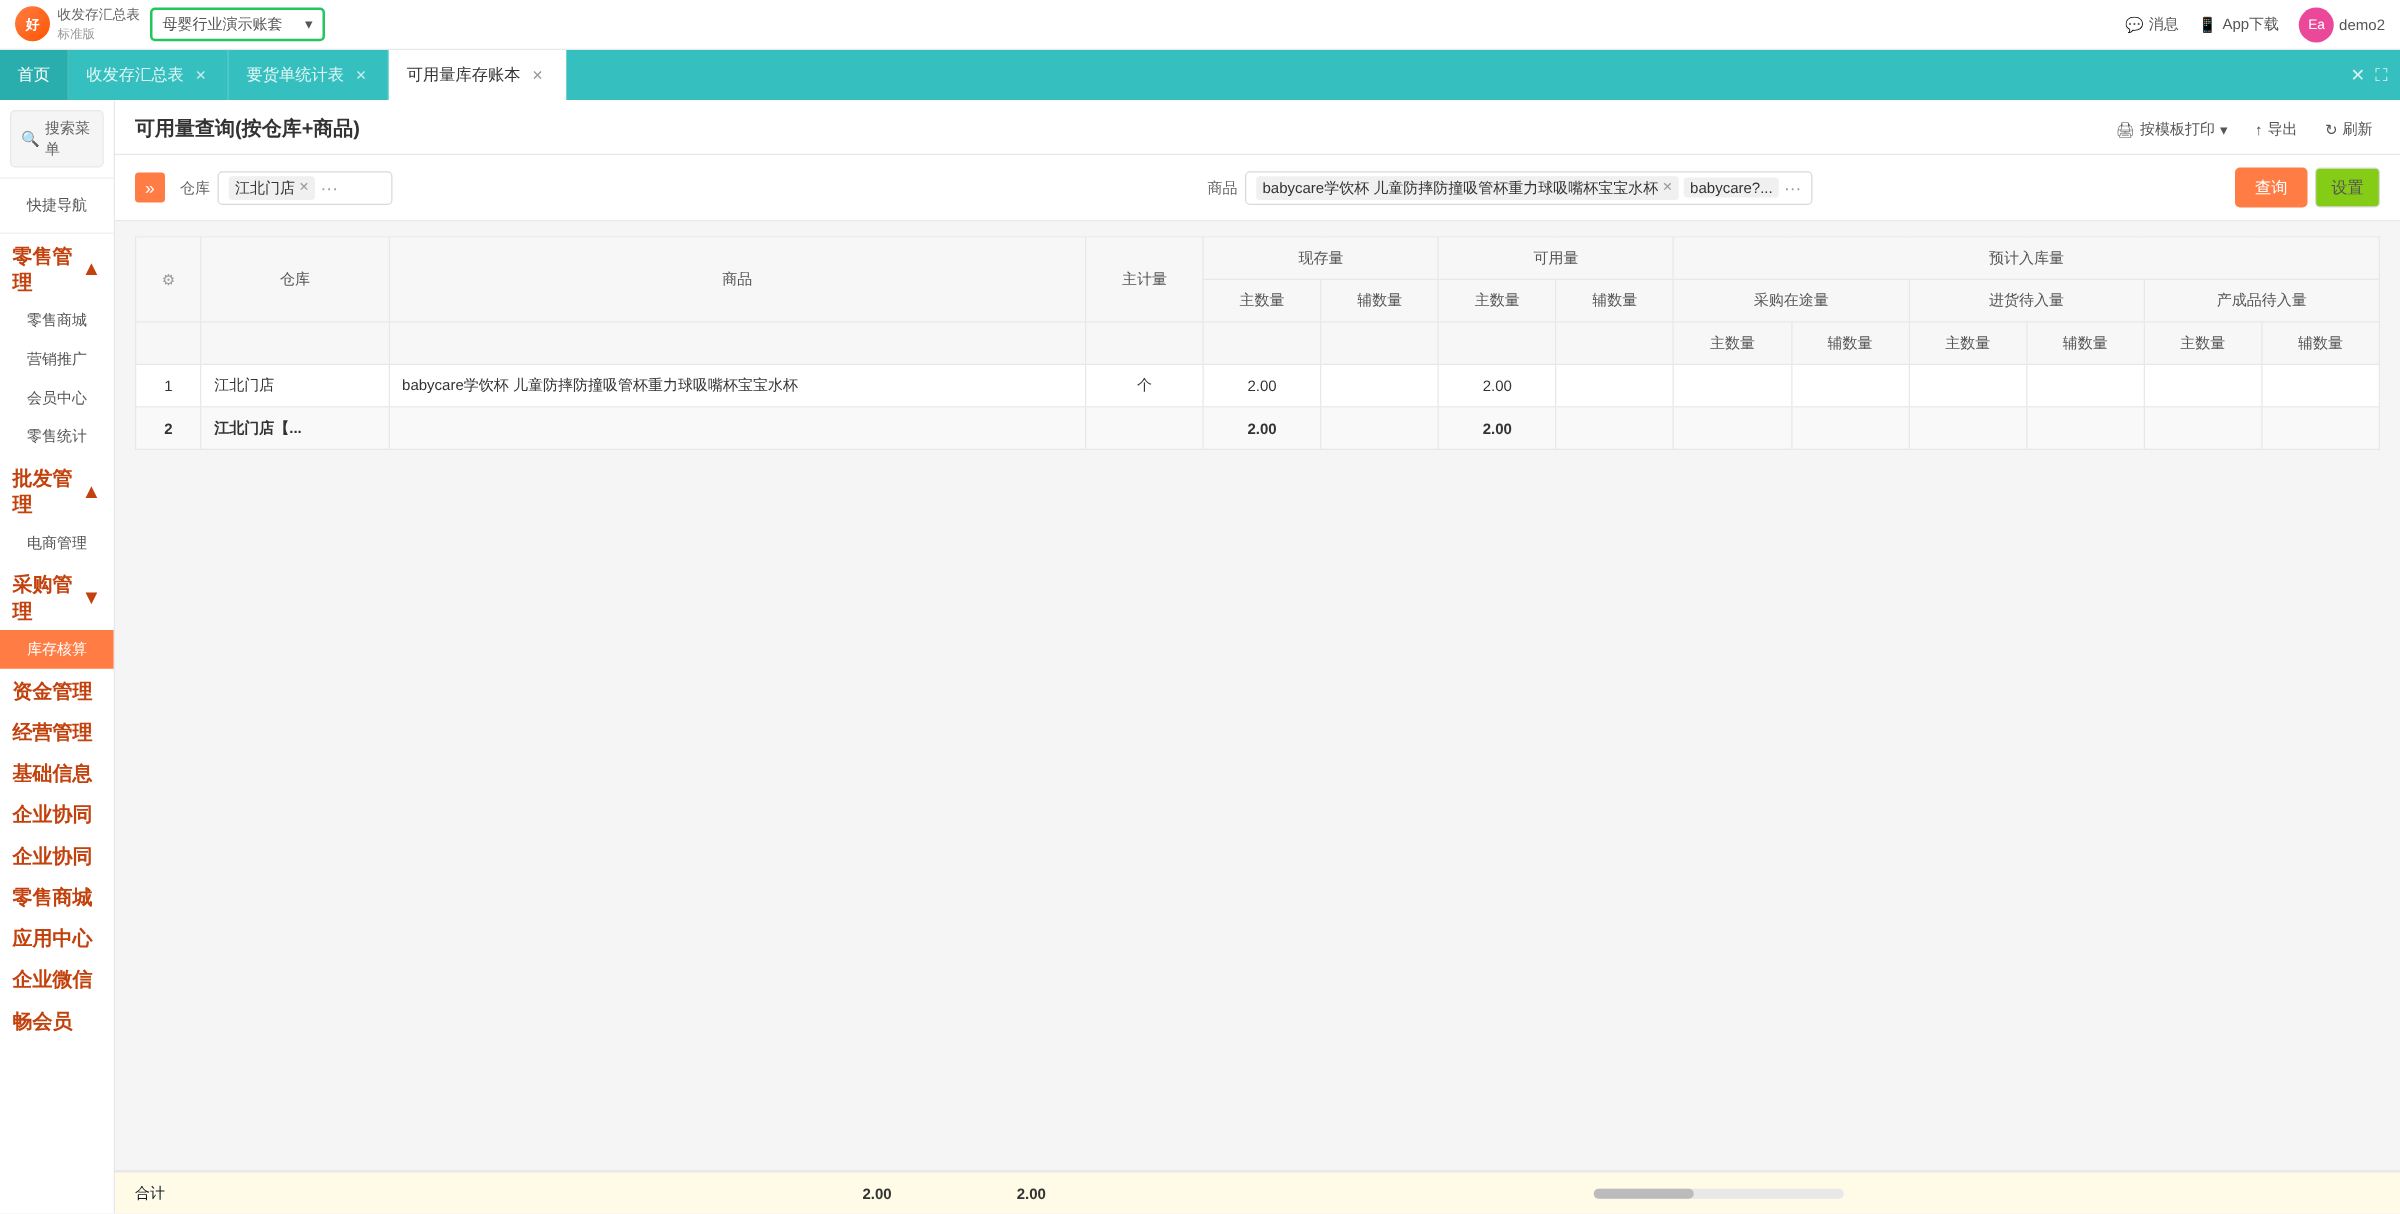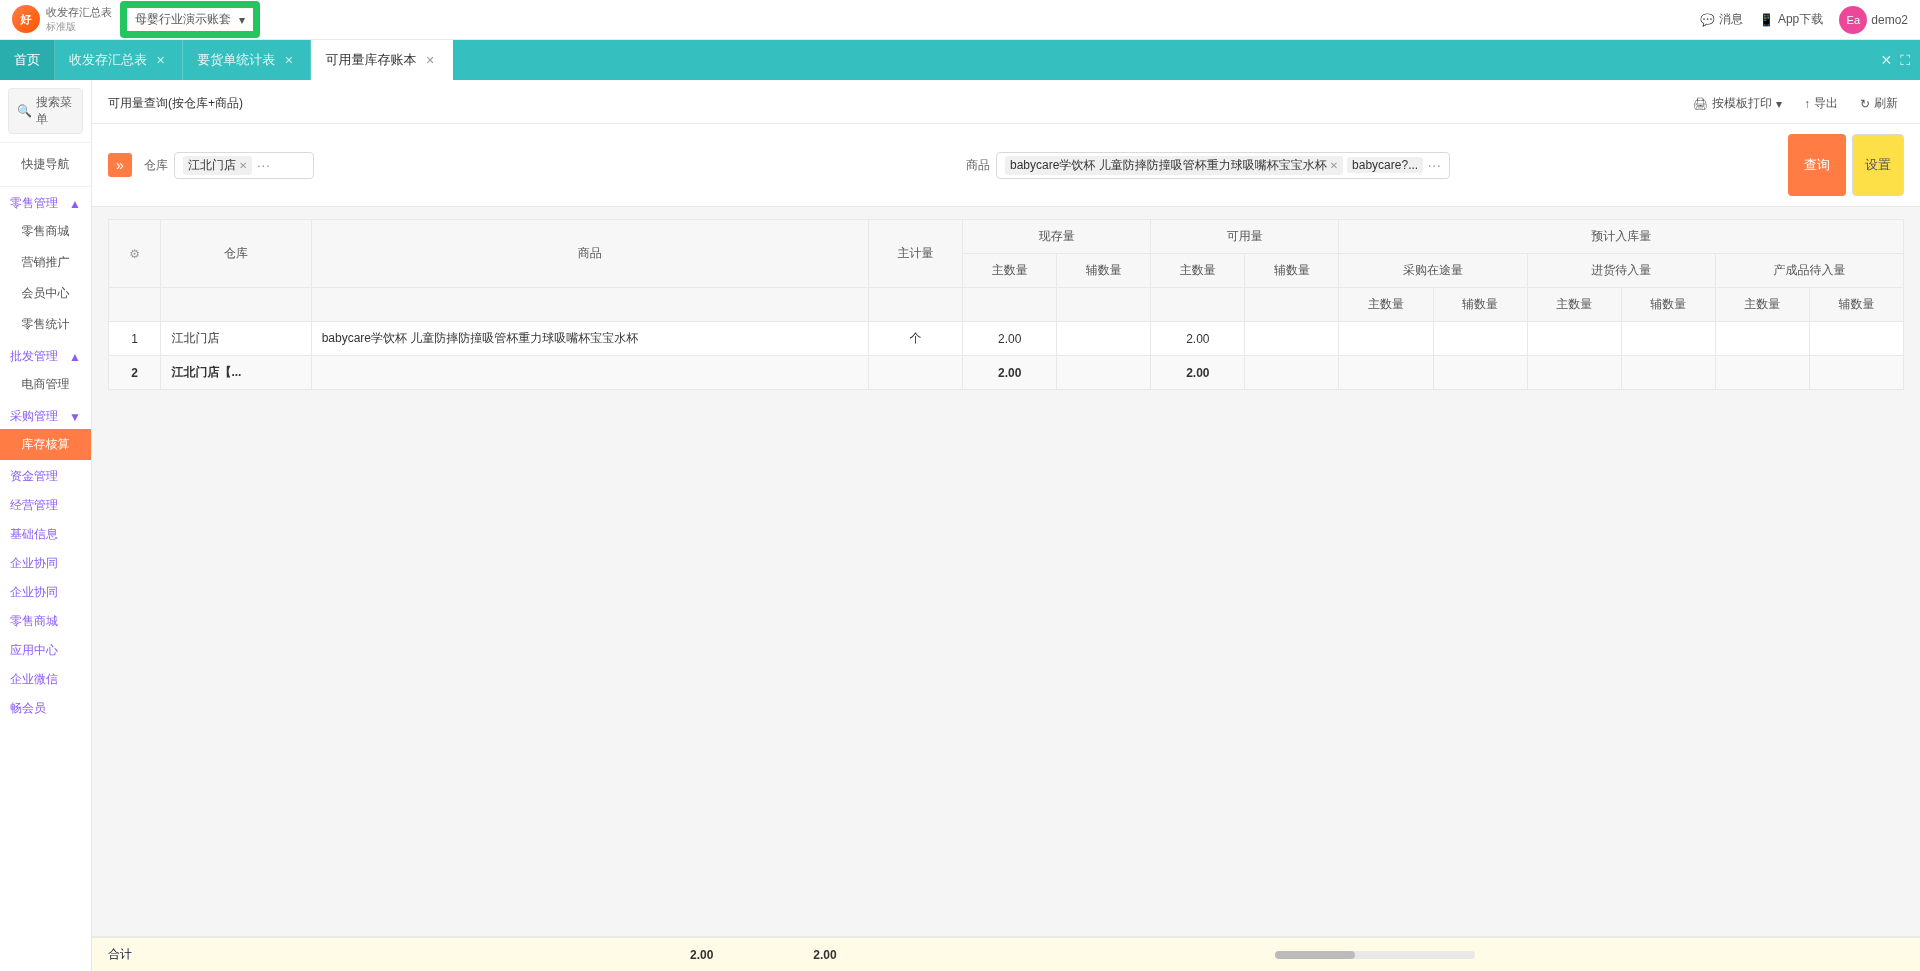--- a/index.html
+++ b/index.html
@@ -16,21 +16,21 @@
       justify-content: space-between;
       flex-shrink: 0;
     }
     .top-bar-left { display: flex; align-items: center; gap: 8px; }
     .logo-area { display: flex; align-items: center; gap: 6px; }
     .logo-icon { width: 28px; height: 28px; background: linear-gradient(135deg, #ff7d45, #ff5500); border-radius: 50%; display: flex; align-items: center; justify-content: center; color: white; font-size: 11px; font-weight: bold; }
     .logo-text { font-size: 11px; color: #666; line-height: 1.3; }
     .logo-sub { font-size: 10px; color: #999; }
     .industry-selector {
       display: flex; align-items: center; gap: 4px;
-      border: 7px solid #22c55e; border-radius: 4px; padding: 3px 8px;
+      border: 2px solid #22c55e; border-radius: 4px; padding: 3px 8px;
       cursor: pointer; background: #fff; font-size: 12px; color: #555;
       min-width: 140px;
     }
     .top-bar-right { display: flex; align-items: center; gap: 16px; }
     .top-bar-action { display: flex; align-items: center; gap: 4px; cursor: pointer; color: #555; font-size: 12px; }
     .avatar { width: 28px; height: 28px; border-radius: 50%; background: #ec4899; display: flex; align-items: center; justify-content: center; color: white; font-size: 11px; }
 
     
     .tab-bar {
       height: 40px;
@@ -80,21 +80,21 @@
     }
     .sidebar-nav-item {
       padding: 7px 8px; font-size: 12px; color: #555; cursor: pointer;
       text-align: center;
     }
     .sidebar-section {
       display: flex; flex-direction: column;
     }
     .sidebar-group-header {
       display: flex; align-items: center; justify-content: space-between;
-      padding: 8px 10px 4px; font-size: 12px; color: #8b5cf6; font-weight: normal;
+      padding: 8px 10px 4px; font-size: 16px; color: #c2410c; font-weight: bold;
       cursor: pointer;
     }
     .sidebar-menu-item {
       padding: 7px 12px; font-size: 12px; color: #555; cursor: pointer;
       text-align: center;
     }
     .sidebar-menu-item.active { background: #ff7d45; color: white; font-weight: normal; }
 
     
     .content-area {
@@ -107,21 +107,21 @@
 
     .page-header {
       background: #fff;
       padding: 12px 16px 8px;
       border-bottom: 1px solid #e8e8e8;
       display: flex;
       align-items: center;
       justify-content: space-between;
       flex-shrink: 0;
     }
-    .page-title { font-size: 12px; font-weight: normal; color: #333; }
+    .page-title { font-size: 16px; font-weight: bold; color: #333; }
 
     .page-actions { display: flex; align-items: center; gap: 10px; }
     .page-action-btn {
       display: flex; align-items: center; gap: 4px;
       font-size: 12px; color: #555; cursor: pointer; padding: 3px 6px;
       border-radius: 3px;
     }
 
     
     .filter-bar {
@@ -152,22 +152,22 @@
       font-size: 12px; display: flex; align-items: center; gap: 3px;
     }
     .filter-tag-close { cursor: pointer; color: #999; font-size: 10px; }
     .filter-more { color: #999; cursor: pointer; font-size: 14px; }
     .filter-actions { display: flex; gap: 6px; flex-shrink: 0; }
     .btn-query {
       background: #ff7d45; color: white; border: none;
       border-radius: 4px; padding: 5px 16px; cursor: pointer; font-size: 13px;
     }
     .btn-settings {
-      background: #fde047; color: #555; border: 1px solid #d9d9d9;
-      border-radius: 4px; padding: 21px 12px; cursor: pointer; font-size: 13px;
+      background: #84cc16; color: #555; border: 1px solid #d9d9d9;
+      border-radius: 4px; padding: 6px 12px; cursor: pointer; font-size: 13px;
     }
 
     
     .table-wrapper {
       flex: 1;
       overflow: auto;
       padding: 12px 16px;
     }
     .data-table {
       width: 100%;

